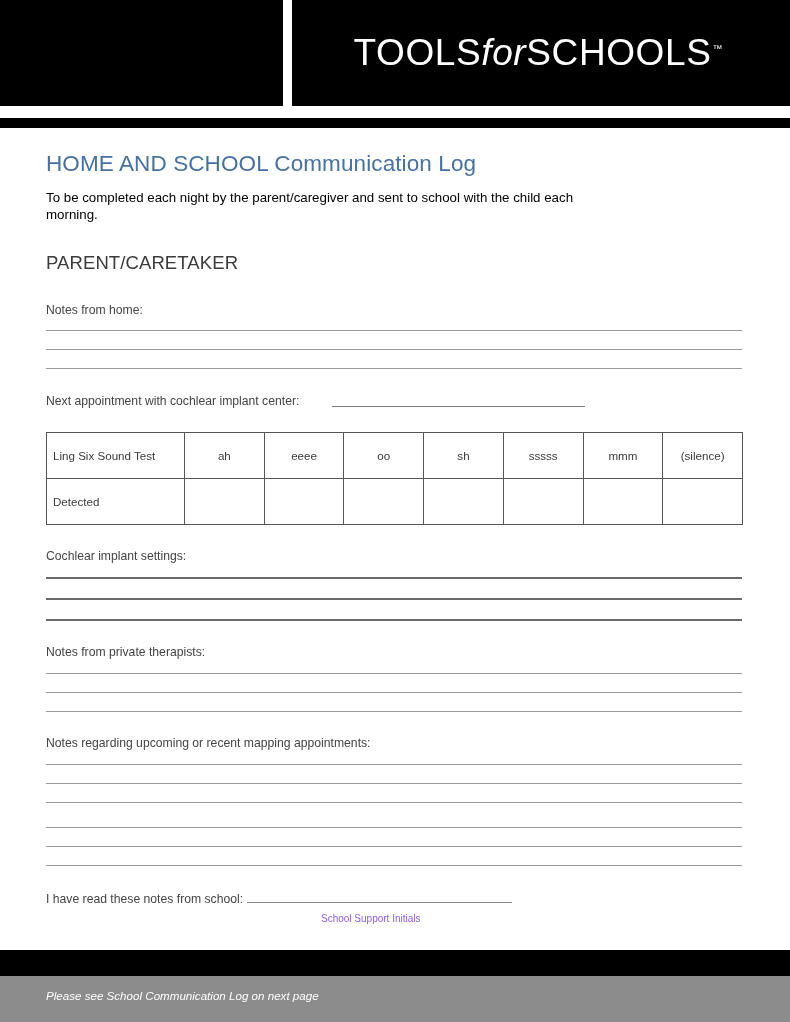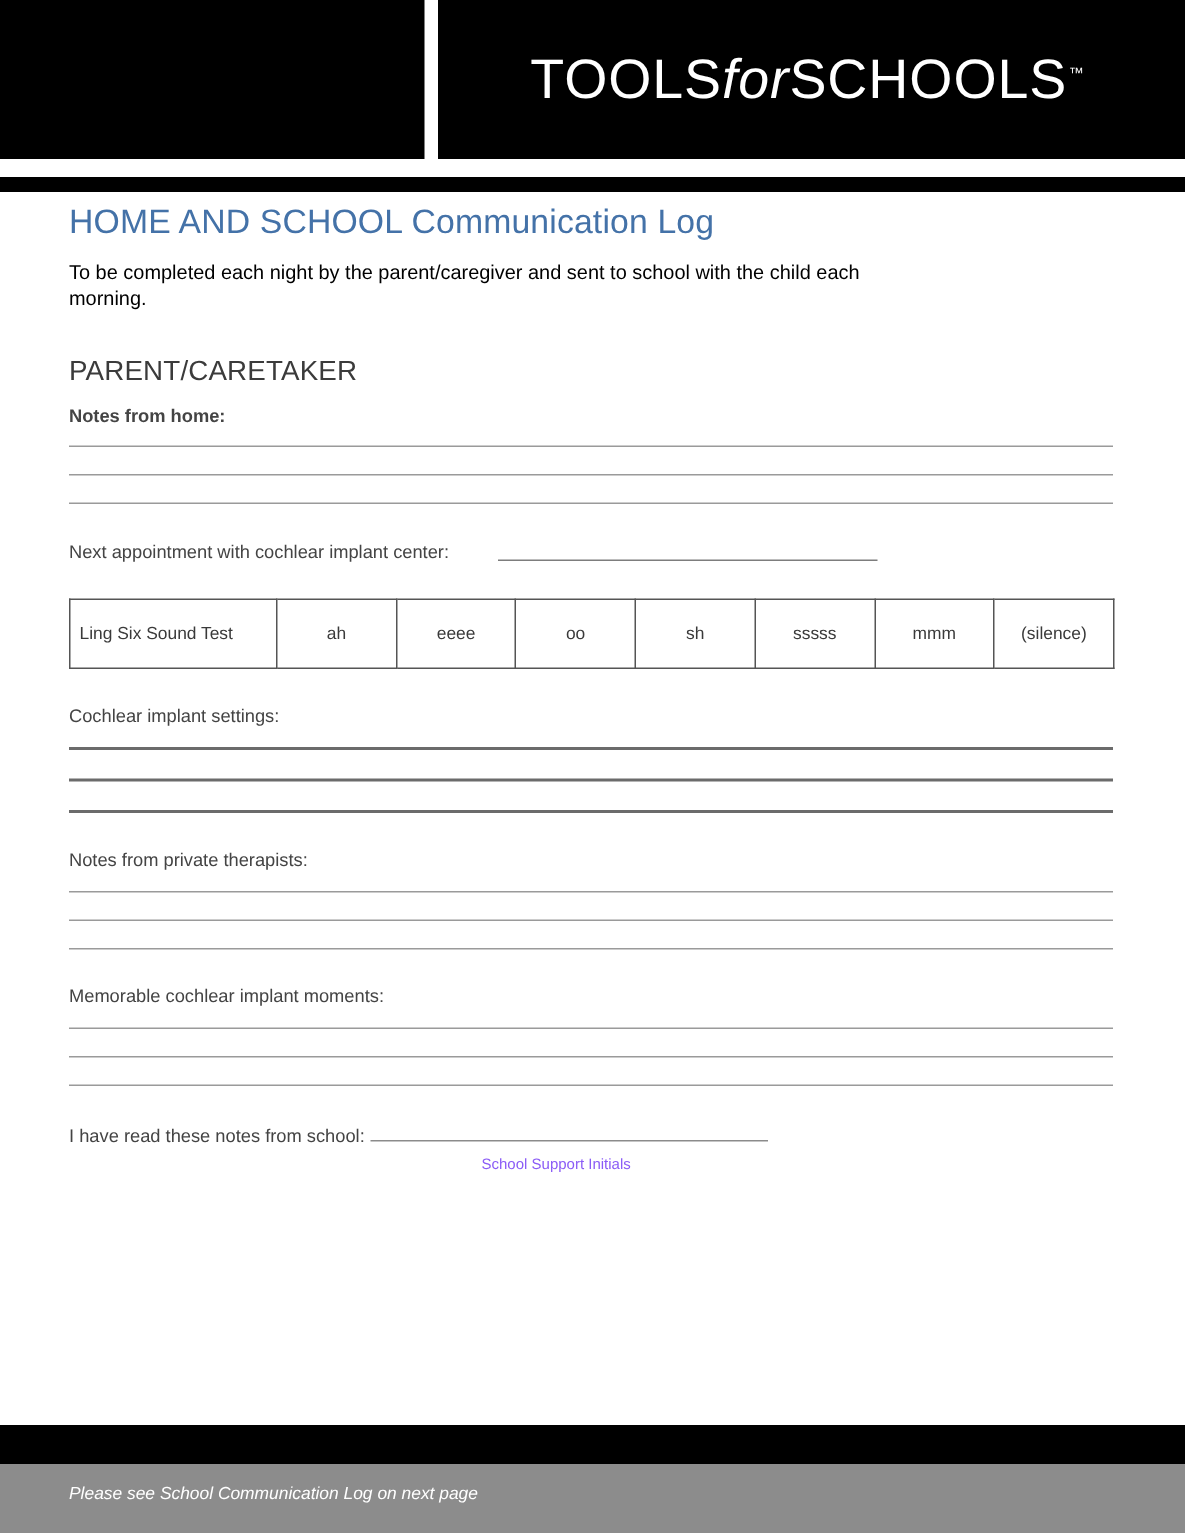--- a/index.html
+++ b/index.html
@@ -75,21 +75,21 @@
     top: 118px;
     left: 0;
     width: 790px;
     height: 10px;
     background: #000000;
   }
 
   
   .page-body {
     position: absolute;
-    top: 112px;
+    top: 128px;
     left: 0;
     width: 632px;
   }
   .content {
     padding: 0 47px 0 46px;
   }
 
   .doc-title {
     color: #4472a8;
     font-size: 22.5px;
@@ -114,21 +114,21 @@
   }
 
   .field-label {
     color: #444444;
     font-size: 12.2px;
     margin: 0;
     line-height: 1.3;
   }
 
   
-  .blk-notes-home { margin-top: 12px; font-weight: bold; }
+  .blk-notes-home { margin-top: 29px; }
   .blk-appt { margin-top: 25px; display: flex; align-items: flex-end; gap: 21px; }
   .blk-section { margin-top: 24px; }
 
   .rule-group { margin-top: 12px; }
   .rule {
     height: 1px;
     background: #8e8e8e;
     width: 696px;
     margin-bottom: 0;
   }
@@ -267,20 +267,30 @@
           <th class="sound-col">ah</th>
           <th class="sound-col">eeee</th>
           <th class="sound-col">oo</th>
           <th class="sound-col">sh</th>
           <th class="sound-col">sssss</th>
           <th class="sound-col">mmm</th>
           <th class="sound-col">(silence)</th>
         </tr>
       </thead>
       <tbody>
+        <tr>
+          <td class="first-col">Detected</td>
+          <td class="blank-cell"></td>
+          <td class="blank-cell"></td>
+          <td class="blank-cell"></td>
+          <td class="blank-cell"></td>
+          <td class="blank-cell"></td>
+          <td class="blank-cell"></td>
+          <td class="blank-cell"></td>
+        </tr>
       </tbody>
     </table>
 
     <div class="blk-section">
       <p class="field-label">Cochlear implant settings:</p>
       <div class="rule-group thick">
         <div class="rule"></div>
         <div class="rule"></div>
         <div class="rule"></div>
       </div>
@@ -288,23 +298,30 @@
 
     <div class="blk-section">
       <p class="field-label">Notes from private therapists:</p>
       <div class="rule-group light">
         <div class="rule"></div>
         <div class="rule"></div>
         <div class="rule"></div>
       </div>
     </div>
 
-
     <div class="blk-section">
-      <p class="field-label">Memorable cochlear implant moments:</p>
+      <p class="field-label">Notes regarding upcoming or recent mapping appointments:</p>
+      <div class="rule-group light">
+        <div class="rule"></div>
+        <div class="rule"></div>
+        <div class="rule"></div>
+      </div>
+    </div>
+
+    <div class="blk-section">
       <div class="rule-group light">
         <div class="rule"></div>
         <div class="rule"></div>
         <div class="rule"></div>
       </div>
     </div>
 
     <div class="sig-row">
       <span class="sig-label">I have read these notes from school:</span>
       <span class="sig-line"></span>

